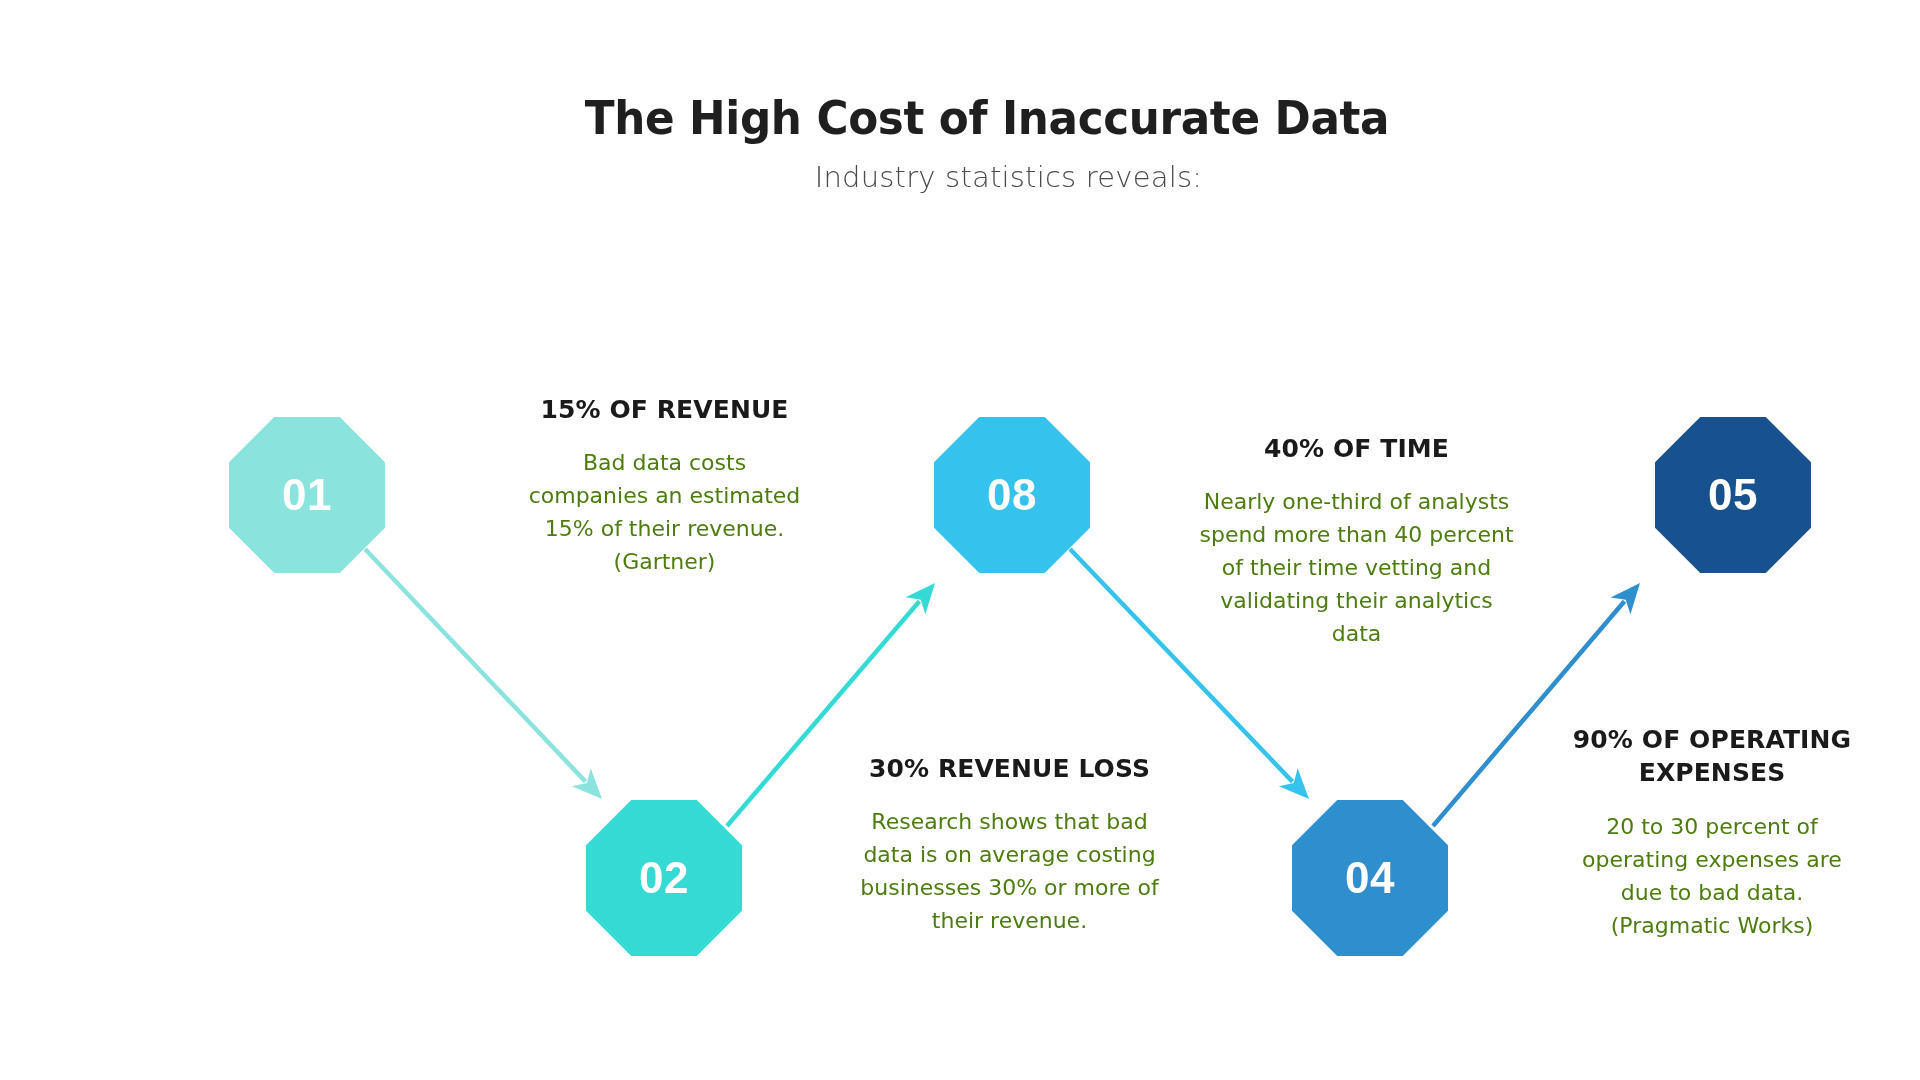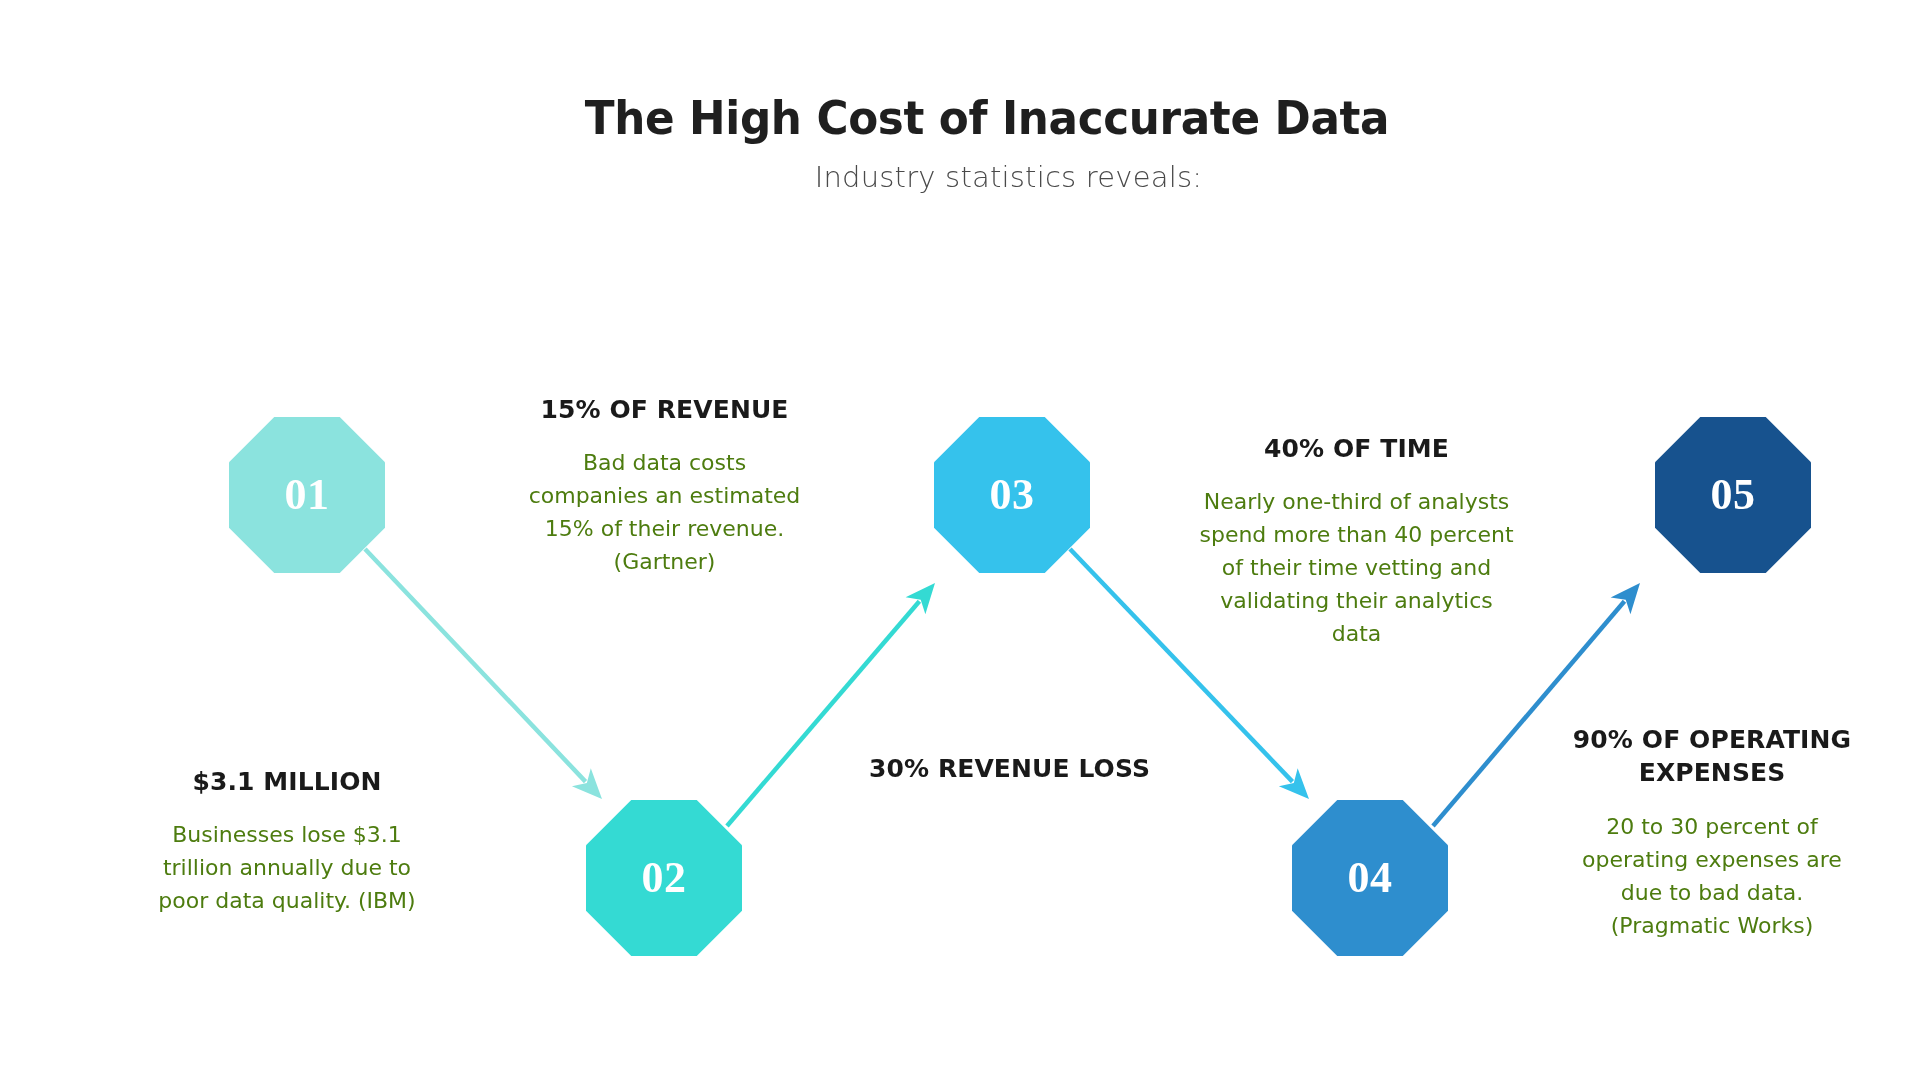--- a/index.html
+++ b/index.html
@@ -73,21 +73,21 @@
     align-items: center;
     justify-content: center;
     clip-path: polygon(
       29% 0%, 71% 0%,
       100% 29%, 100% 71%,
       71% 100%, 29% 100%,
       0% 71%, 0% 29%
     );
   }
   .node-label {
-    font-family: Liberation Serif, serif;
+    font-family: Liberation Sans, sans-serif;
     font-weight: bold;
     font-size: 44px;
     color: #ffffff;
     letter-spacing: 0.5px;
     line-height: 1;
   }
 
   
   .stat-block {
     position: absolute;
@@ -141,41 +141,38 @@
       </g>
     </svg>
 
   <div class="node" id="node-0" style="left: 202px; top: 417px; background: rgb(139, 227, 222);">
     <span class="node-label">01</span>
   </div>
   <div class="node" id="node-1" style="left: 559px; top: 800px; background: rgb(52, 218, 211);">
     <span class="node-label">02</span>
   </div>
   <div class="node" id="node-2" style="left: 907px; top: 417px; background: rgb(53, 194, 236);">
-    <span class="node-label">03</span>
+    <span class="node-label">08</span>
   </div>
   <div class="node" id="node-3" style="left: 1265px; top: 800px; background: rgb(46, 142, 206); justify-content: center;">
     <span class="node-label">04</span>
   </div>
   <div class="node" id="node-4" style="left: 1628px; top: 417px; background: rgb(23, 82, 142);">
     <span class="node-label">05</span>
   </div>
 
-  <div class="stat-block" id="stat-0" style="left:110px; top:765px; width:300px;">
-    <p class="stat-heading">$3.1 MILLION</p>
-    <p class="stat-body">Businesses lose $3.1 trillion annually due to poor data quality. (IBM)</p>
-  </div>
 
   <div class="stat-block" id="stat-1" style="left:495px; top:393px; width:285px;">
     <p class="stat-heading">15% OF REVENUE</p>
     <p class="stat-body">Bad data costs companies an estimated 15% of their revenue. (Gartner)</p>
   </div>
 
   <div class="stat-block" id="stat-2" style="left:830px; top:752px; width:305px;">
     <p class="stat-heading">30% REVENUE LOSS</p>
+    <p class="stat-body">Research shows that bad data is on average costing businesses 30% or more of their revenue.</p>
   </div>
 
   <div class="stat-block" id="stat-3" style="left:1167px; top:432px; width:325px;">
     <p class="stat-heading">40% OF TIME</p>
     <p class="stat-body">Nearly one-third of analysts spend more than 40 percent of their time vetting and validating their analytics data</p>
   </div>
 
   <div class="stat-block" id="stat-4" style="left:1540px; top:723px; width:290px;">
     <p class="stat-heading">90% OF OPERATING EXPENSES</p>
     <p class="stat-body">20 to 30 percent of operating expenses are due to bad data. (Pragmatic Works)</p>

